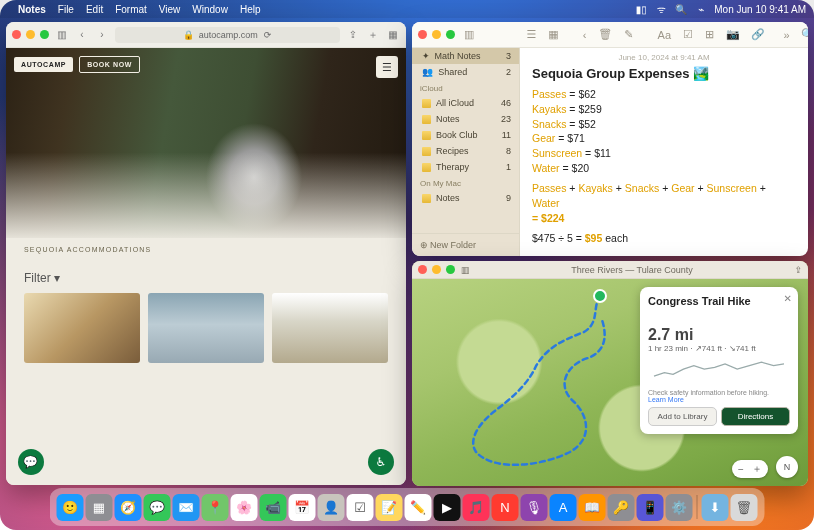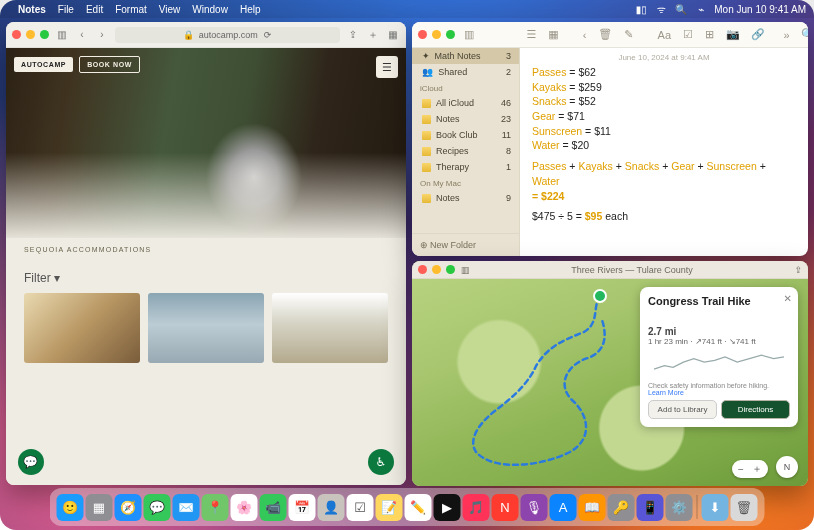--- a/index.html
+++ b/index.html
@@ -239,20 +239,21 @@
             <div class="nt-row">
               <span class="lab"><span class="fld"></span> Notes</span>
               <span>9</span>
             </div>
           </div>
         <div class="nt-foot">⊕ <span>New Folder</span></div>
       </div>
       <div class="nt-main">
         <div class="nt-meta">June 10, 2024 at 9:41 AM</div>
         <div class="nt-content">
+          <div class="nt-title">Sequoia Group Expenses 🏞️</div>
           <div id="note-lines">
               <div><span class="y">Passes</span> = $62</div>
               <div><span class="y">Kayaks</span> = $259</div>
               <div><span class="y">Snacks</span> = $52</div>
               <div><span class="y">Gear</span> = $71</div>
               <div><span class="y">Sunscreen</span> = $11</div>
               <div><span class="y">Water</span> = $20</div>
             </div>
           <div style="height:6px"></div>
           <div id="note-sum"><span class="y">Passes</span> + <span class="y">Kayaks</span> + <span class="y">Snacks</span> + <span class="y">Gear</span> + <span class="y">Sunscreen</span> + <span class="y">Water</span><br><span class="y" style="font-weight:700">= $224</span></div>
@@ -281,21 +282,21 @@
     <div class="mp-body">
       <svg class="trail" viewBox="0 0 396 205">
         <path d="M188 16 C180 28 188 42 172 52 C152 60 136 66 124 86 C116 104 100 118 84 130
                  C66 144 56 160 64 172 C82 192 130 186 158 172 C182 158 176 134 160 120
                  C144 104 156 84 176 78 C192 72 196 58 190 40" fill="none" stroke="#2a7adf" stroke-width="2.5" stroke-dasharray="5 4" stroke-linecap="round"></path>
         <circle cx="188" cy="16" r="6" fill="#23b85e" stroke="#fff" stroke-width="2"></circle>
       </svg>
       <div class="card">
         <span class="x">✕</span>
         <h4>Congress Trail Hike</h4>
-        <div style="font-weight:700;font-size:10px">2.7 mi</div>
+        <div style="font-weight:700;font-size:16px">2.7 mi</div>
         <div class="stat">1 hr 23 min · ↗741 ft · ↘741 ft</div>
         <svg class="spark" viewBox="0 0 150 30">
           <polyline points="0,22 12,18 22,20 34,14 46,10 58,14 70,12 82,8 96,14 110,10 124,6 138,10 150,8" fill="none" stroke="#9aa" stroke-width="1.5"></polyline>
         </svg>
         <div style="font-size:7px;color:#888">Check safety information before hiking.</div>
         <div style="font-size:7px;color:#3478f6;margin-bottom:4px">Learn More</div>
         <div class="btnrow">
           <button>Add to Library</button>
           <button class="primary">Directions</button>
         </div>

